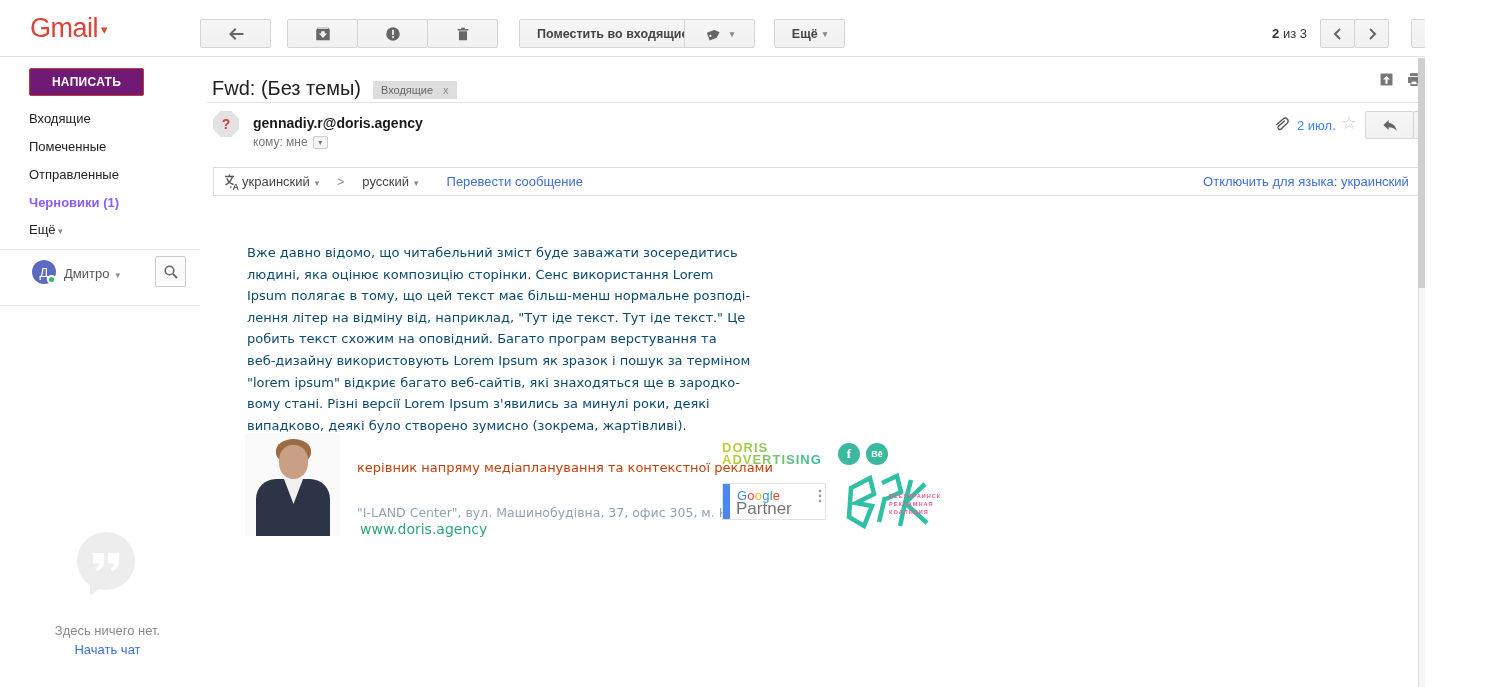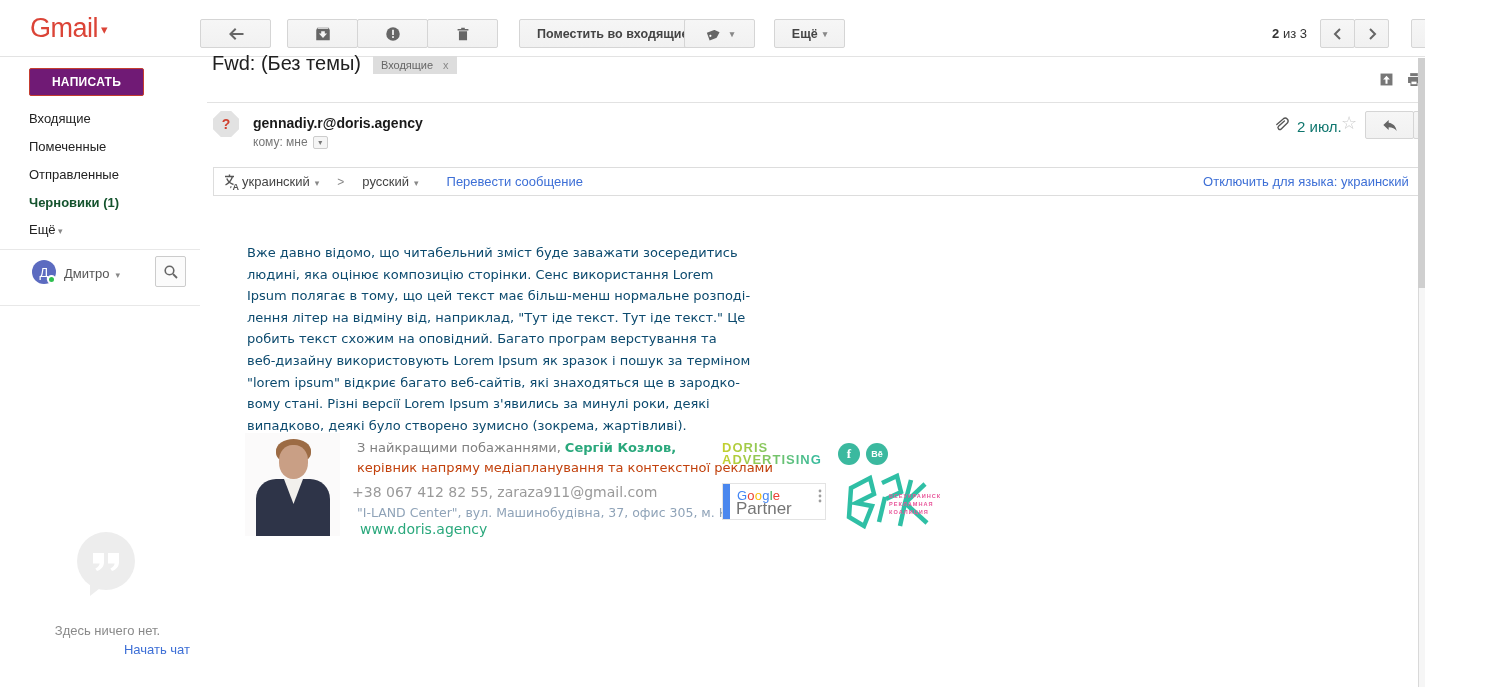--- a/index.html
+++ b/index.html
@@ -34,58 +34,58 @@
   .g2 .btn + .btn { margin-left:-1px; }
   .btn-gear { position:absolute; left:1411px; top:19px; width:60px; gap:6px; }
   
   .compose {
     position:absolute; left:29px; top:68px; width:115px; height:28px;
     display:flex; align-items:center; justify-content:center;
     background:#701a75; border:1px solid #c43d30; border-radius:2px;
     color:#fff; font:700 12px "Liberation Sans", sans-serif; letter-spacing:.3px; cursor:pointer;
   }
   .nav-item { position:absolute; left:29px; font-size:13px; color:#222; cursor:pointer; }
-  .nav-item.bold { font-weight:700; color:#14532d; }
+  .nav-item.bold { font-weight:700; color:#8b5cf6; }
   .sep { position:absolute; left:0; width:200px; height:1px; background:#e8e8e8; }
   .avatar {
     position:absolute; left:32px; top:260px; width:24px; height:24px; border-radius:50%;
     background:#5c6bc0; color:#fff; font-size:13px; display:flex; align-items:center; justify-content:center; cursor:pointer;
   }
   .presence { position:absolute; left:47px; top:275px; width:9px; height:9px; border-radius:50%; background:#2ebf4f; border:2px solid #fff; }
   .profile-name { position:absolute; left:64px; top:266px; font-size:13px; color:#555; cursor:pointer; }
   .profile-name .caret-sm { margin-left:6px; }
   .search-btn {
     position:absolute; left:155px; top:256px; width:31px; height:31px;
     border:1px solid #ccc; border-radius:2px; background:#fbfbfb;
     display:flex; align-items:center; justify-content:center; cursor:pointer;
   }
   .chat-icon { position:absolute; left:77px; top:532px; }
   .chat-empty { position:absolute; left:25px; top:623px; width:165px; text-align:center; font-size:13px; color:#8a8a8a; }
-  .chat-start { position:absolute; left:25px; top:642px; width:165px; text-align:right; font-size:13px; color:#3d6fd6; cursor:pointer; }
+  .chat-start { position:absolute; left:25px; top:642px; width:165px; text-align:center; font-size:13px; color:#3d6fd6; cursor:pointer; }
   
-  .subject-row { position:absolute; left:212px; top:52px; display:flex; align-items:center; gap:12px; }
+  .subject-row { position:absolute; left:212px; top:77px; display:flex; align-items:center; gap:12px; }
   .subject { font-size:20px; color:#212121; }
   .badge {
     display:inline-flex; align-items:center; gap:10px; margin-top:3px;
     background:#ddd; color:#666; font-size:11px; padding:3px 8px; cursor:pointer;
   }
   .badge .x { color:#888; font-size:11px; }
   .header-icons { position:absolute; left:1378px; top:71px; display:flex; gap:10px; }
   .hicon { cursor:pointer; }
   .hr1 { position:absolute; left:207px; top:102px; width:1231px; height:1px; background:#e2e2e2; }
   .oct-avatar {
     position:absolute; left:213px; top:111px; width:26px; height:26px; background:#e2e2e2;
     clip-path:polygon(30% 0,70% 0,100% 30%,100% 70%,70% 100%,30% 100%,0 70%,0 30%);
     display:flex; align-items:center; justify-content:center; color:#d0402f; font:700 14px "Liberation Sans",sans-serif;
   }
   .sender { position:absolute; left:253px; top:115px; font:700 14px "Liberation Sans",sans-serif; color:#1a1a1a; }
   .to-row { position:absolute; left:253px; top:135px; display:flex; align-items:center; gap:5px; font-size:12px; color:#777; }
   .mini-dd { width:15px; height:13px; border:1px solid #ccc; border-radius:2px; background:#f5f5f5; font-size:8px; color:#777; display:flex; align-items:center; justify-content:center; cursor:pointer; }
   .meta-clip { position:absolute; left:1274px; top:116px; cursor:pointer; }
-  .meta-date { position:absolute; left:1297px; top:118px; font-size:15px; color:#0f766e; }
+  .meta-date { position:absolute; left:1297px; top:118px; font-size:13px; color:#3b82f6; }
   .meta-star { position:absolute; left:1341px; top:112px; font-size:18px; color:#ccc; cursor:pointer; }
   .reply-group { left:1365px; top:111px; }
   .reply-group .btn { height:28px; }
   .reply-group .btn:first-child { width:49px; }
   .reply-group .btn:last-child { width:24px; margin-left:-1px; }
   .translate-bar {
     position:absolute; left:213px; top:167px; width:1225px; height:29px;
     border:1px solid #ddd; background:#fff; display:flex; align-items:center;
     font-size:13px; padding:0 10px 0 8px;
   }
@@ -351,25 +351,21 @@
 вому стані. Різні версії Lorem Ipsum з'явились за минулі роки, деякі
 випадково, деякі було створено зумисно (зокрема, жартівливі).</div>
 
   <div class="photo">
     <div class="hair"></div>
     <div class="torso"></div>
     <div class="shirt"></div>
     <div class="head"></div>
   </div>
 
-  <div class="sig sig-l1">
-    <span>З найкращими побажаннями,</span><span class="sig-name">Сергій Козлов,</span>
-  </div>
   <div class="sig sig-l2">керівник напряму медіапланування та контекстної реклами</div>
-  <div class="sig sig-l3">+38 067 412 82 55, zaraza911@gmail.com</div>
   <div class="sig sig-l4">"I-LAND Center", вул. Машинобудівна, 37, офис 305, м. Київ, 03067</div>
   <div class="sig sig-l5">www.doris.agency</div>
 
   <div class="doris">
     <div>DORIS</div>
     <div>ADVERTISING</div>
   </div>
 
   <div class="social fb">f</div>
   <div class="social be">Bē</div>

